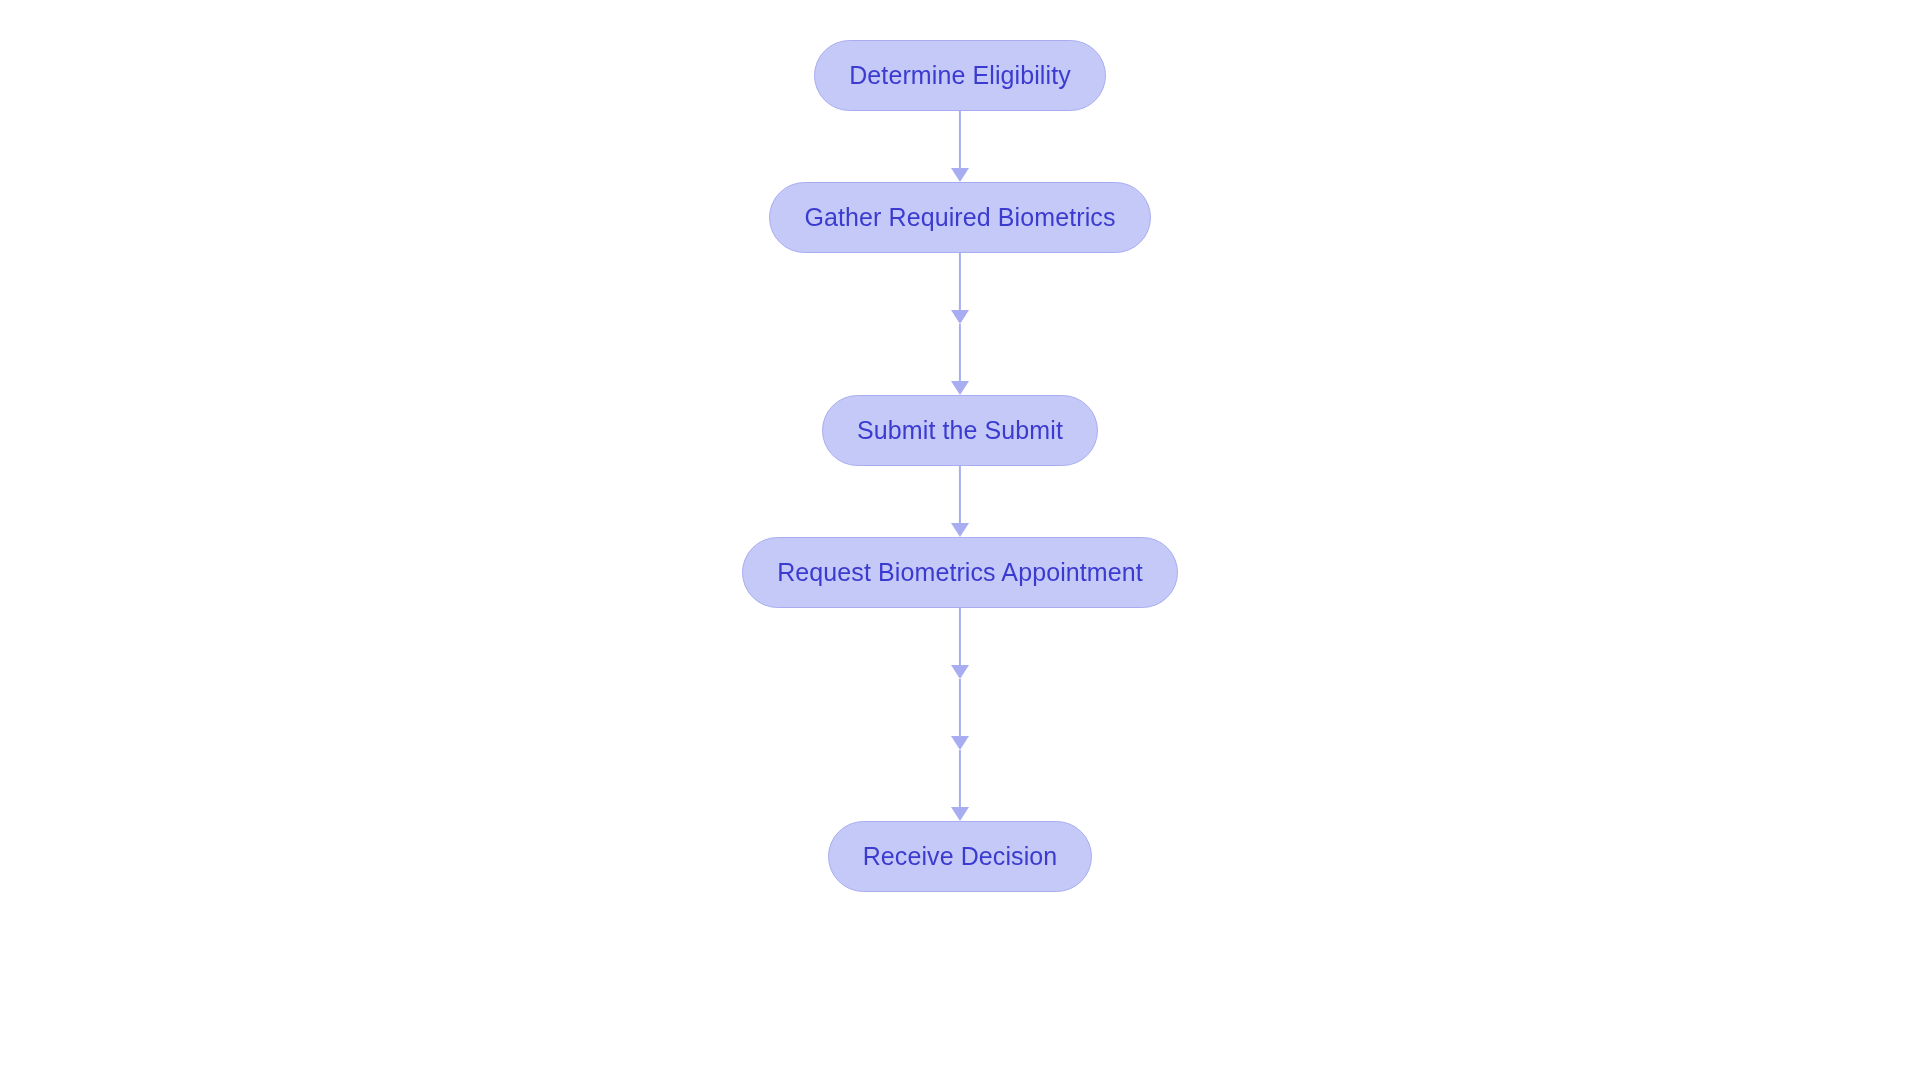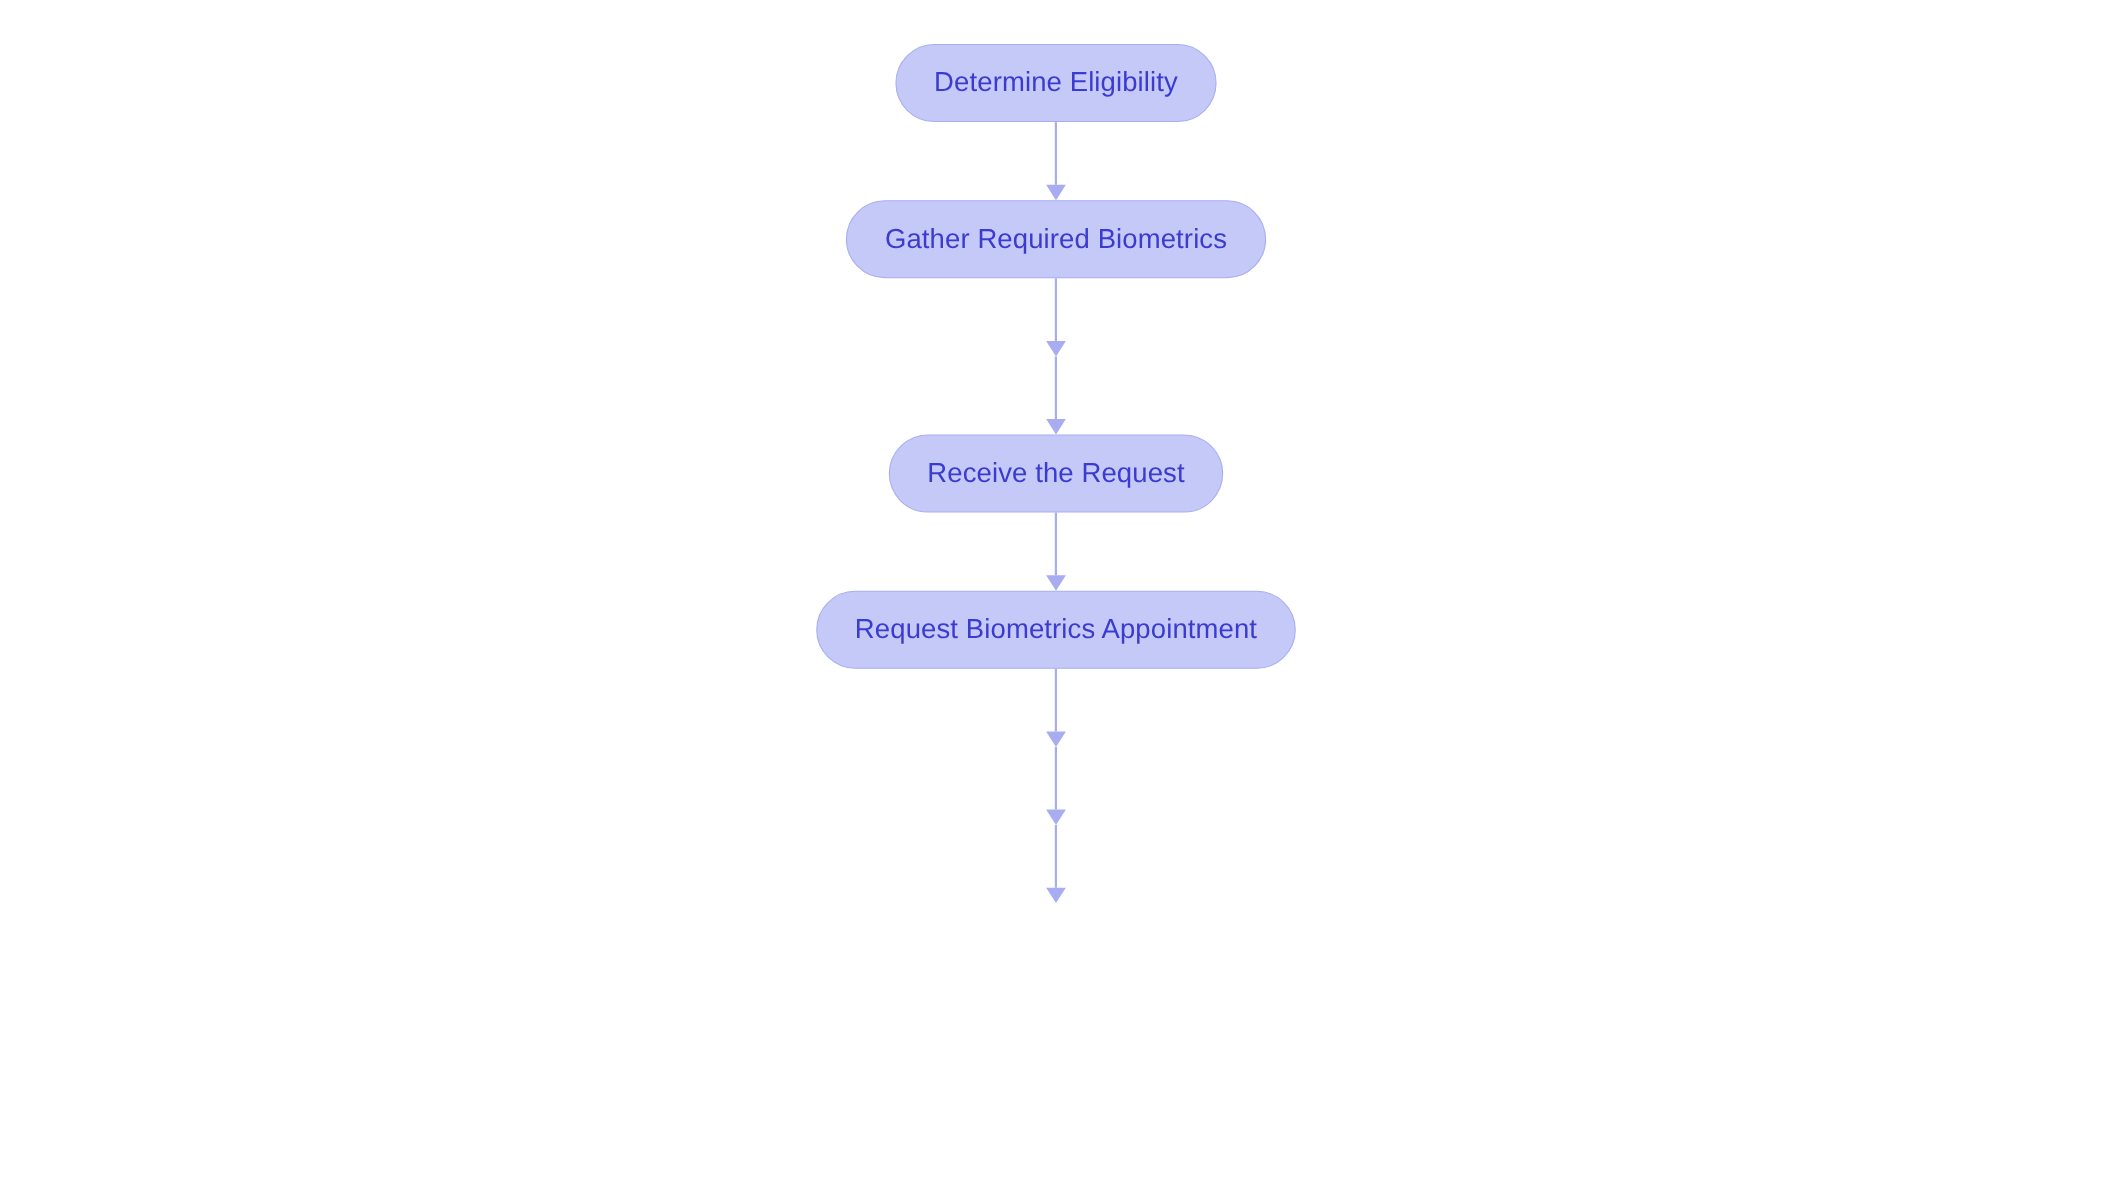--- a/index.html
+++ b/index.html
@@ -101,21 +101,21 @@
       <span class="head"></span>
     </div>
 
 
     <div class="connector">
       <span class="stem"></span>
       <span class="head"></span>
     </div>
 
     <div class="node">
-      <span>Receive the Request</span>
+      <span>Submit the Submit</span>
     </div>
 
     <div class="connector">
       <span class="stem"></span>
       <span class="head"></span>
     </div>
 
     <div class="node">
       <span>Request Biometrics Appointment</span>
     </div>
@@ -130,15 +130,18 @@
       <span class="stem"></span>
       <span class="head"></span>
     </div>
 
 
     <div class="connector">
       <span class="stem"></span>
       <span class="head"></span>
     </div>
 
+    <div class="node">
+      <span>Receive Decision</span>
+    </div>
 
   </div>
 </div>
 
 </body></html>

